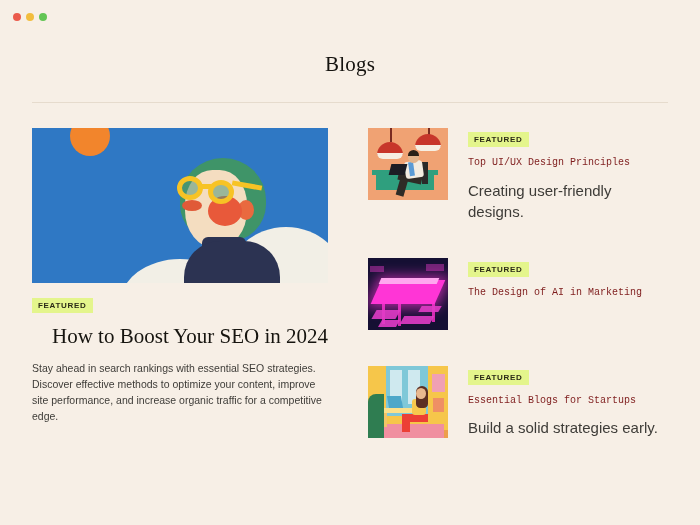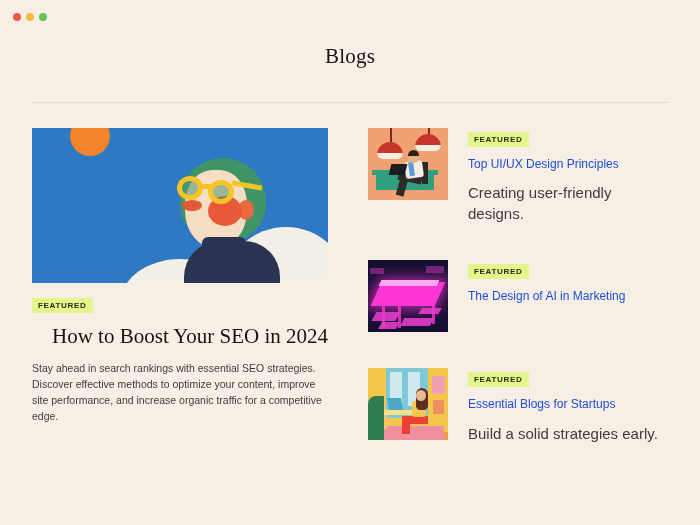--- a/index.html
+++ b/index.html
@@ -24,21 +24,21 @@
   .dots { display: flex; gap: 5px; align-items: center; }
   .dot { width: 8px; height: 8px; border-radius: 50%; display: block; }
   .dot.red    { background: #eb5b4c; }
   .dot.yellow { background: #f2bd3e; }
   .dot.green  { background: #62c martin; }
   .dot.green  { background: #64c council; }
   .dot.green  { background: #63c554; }
 
   
   .page-title {
-    position: absolute; top: 44px; left: 0; width: 700px;
+    position: absolute; top: 52px; left: 0; width: 700px;
     text-align: center;
     font-family: "Liberation Serif", serif;
     font-size: 21px; font-weight: 400; color: #15130f;
     letter-spacing: .2px;
   }
   .divider {
     position: absolute; top: 102px; left: 32px;
     width: 636px; height: 1px;
     background: #e6dbcd;
   }
@@ -148,22 +148,22 @@
 
   
   .card { display: flex; gap: 20px; align-items: flex-start; }
   .thumb {
     position: relative; flex: 0 0 auto;
     width: 80px; height: 72px; overflow: hidden;
   }
   .card-body { flex: 1 1 auto; padding-top: 0; }
   .card-body .badge { margin-top: 0; }
   .card-title {
-    font-family: Liberation Sans, sans-serif;
-    font-size: 12px; font-weight: 400; color: #1d4ed8;
+    font-family: Liberation Mono, monospace;
+    font-size: 10px; font-weight: 400; color: #7f1d1d;
     line-height: 1.45; margin-top: 9px;
   }
   .card-desc {
     font-size: 15px; color: #3e3c38;
     margin-top: 9px; line-height: 1.4;
   }
 
   
   .t1 { background: #f0a273; }
   .t1 .cord { position: absolute; top: 0; width: 1.5px; height: 14px; background: #7a2b20; }

